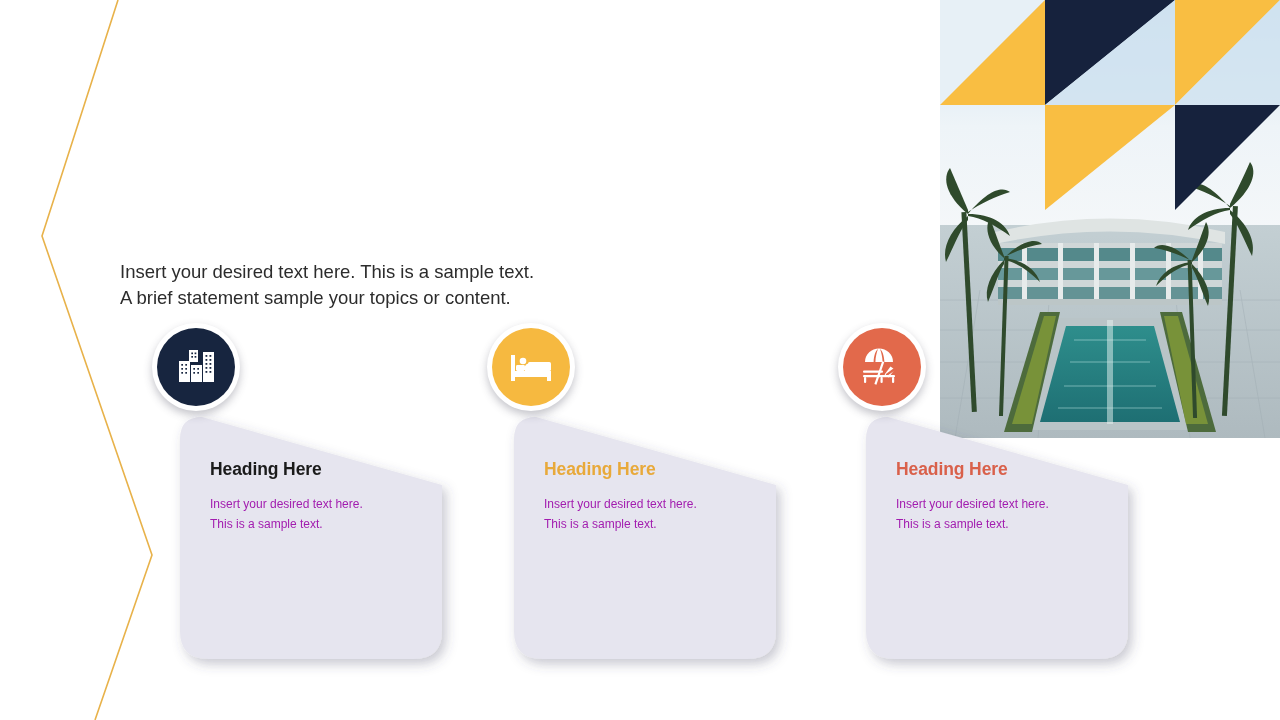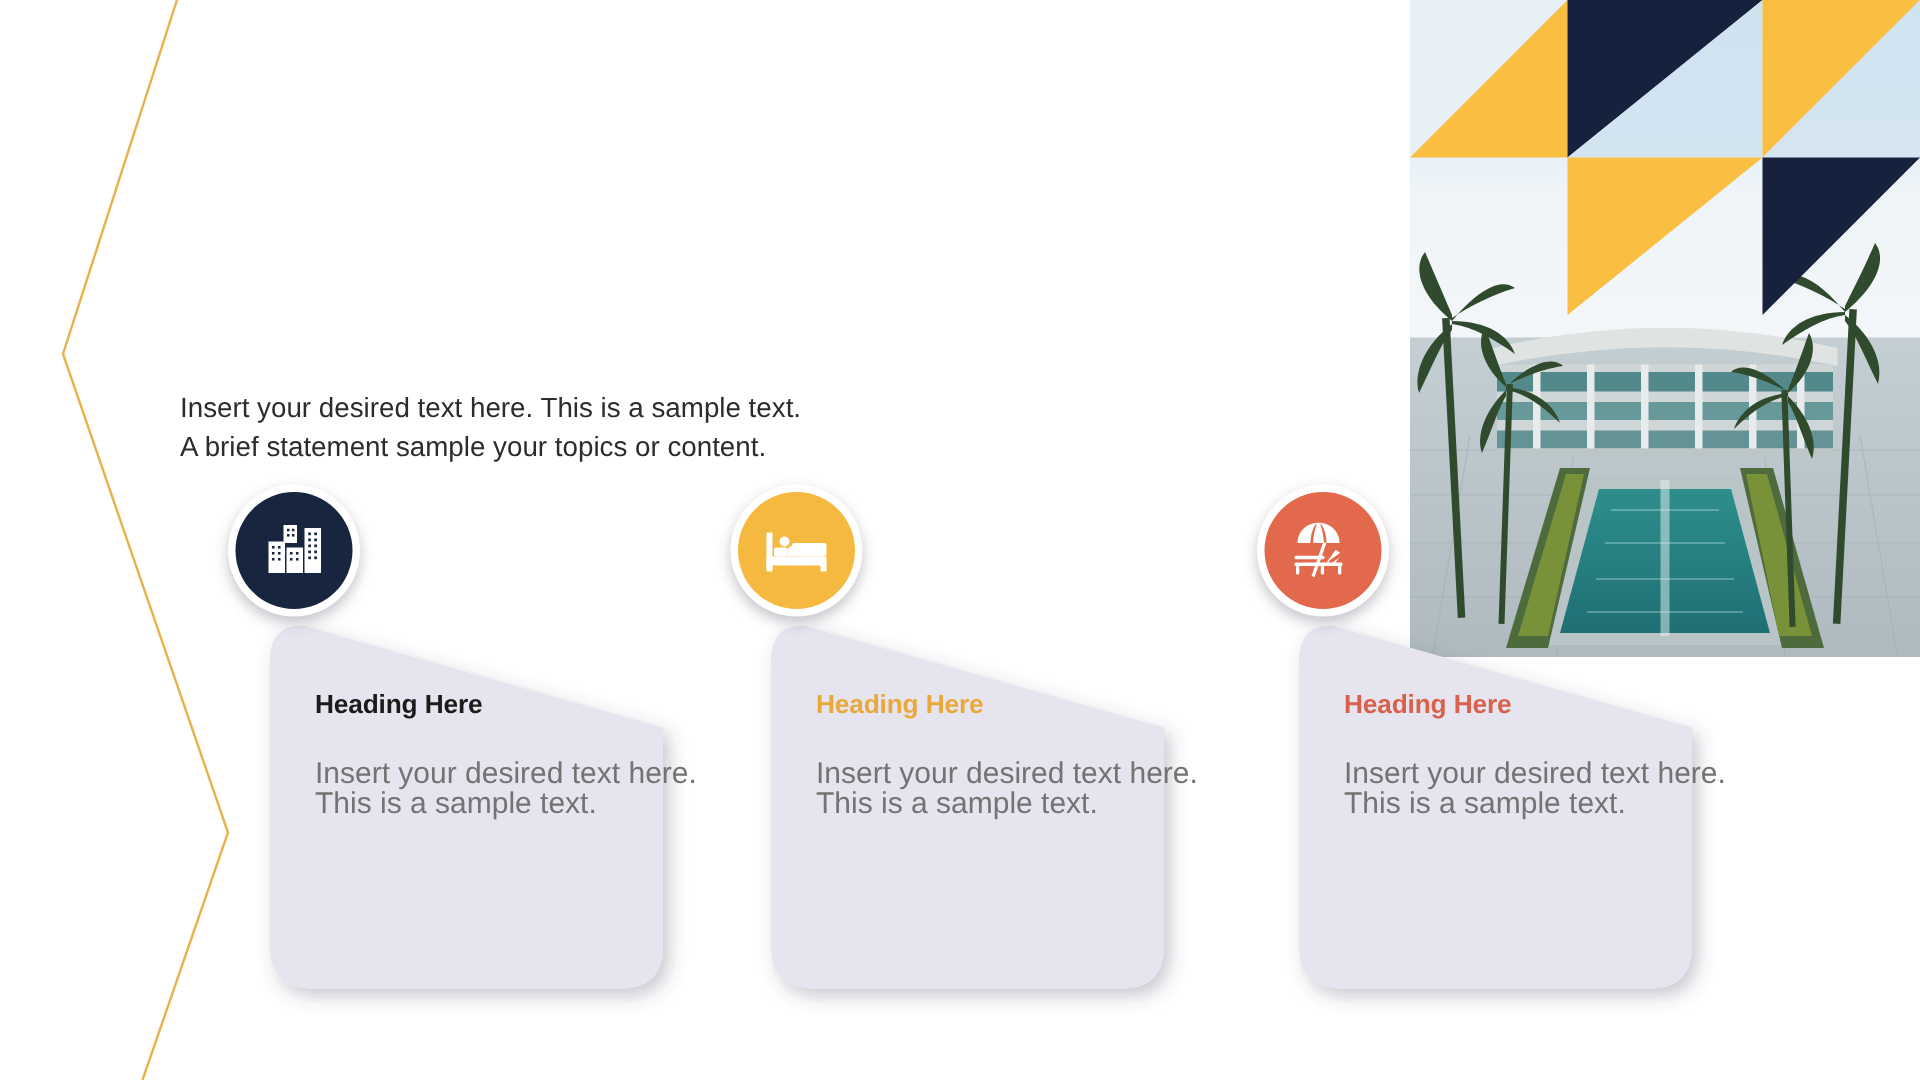--- a/index.html
+++ b/index.html
@@ -81,24 +81,24 @@
     position: absolute;
     left: 30px; top: 42px;
     font-size: 17.5px;
     font-weight: 700;
     letter-spacing: -0.1px;
     white-space: nowrap;
     text-align: right;
   }
   .card-body {
     position: absolute;
-    left: 30px; top: 89px;
-    font-size: 20px;
+    left: 30px; top: 77px;
+    font-size: 12px;
     line-height: 20px;
-    color: #737373;
+    color: #a21caf;
     white-space: nowrap;
   }
 
   
   .badge {
     position: absolute;
     width: 88px; height: 88px;
     border-radius: 50%;
     background: #ffffff;
     box-shadow: 0 4px 9px rgba(60,60,80,0.30);

